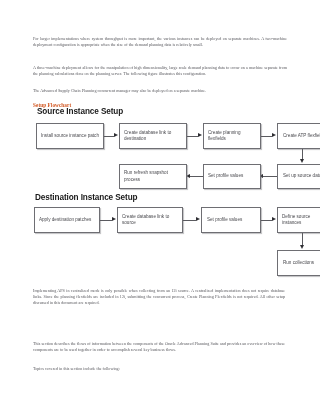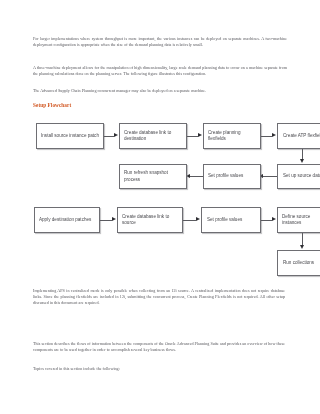--- a/index.html
+++ b/index.html
@@ -134,20 +134,21 @@
 <div class="page">
 
   <div class="para p1">For larger implementations where system throughput is more important, the various instances can be deployed on separate machines. A two-machine deployment configuration is appropriate when the size of the demand planning data is relatively small.</div>
   <div class="para p2">A three-machine deployment allows for the manipulation of high dimensionality, large scale demand planning data to occur on a machine separate from the planning calculations done on the planning server. The following figure illustrates this configuration.</div>
   <div class="para p3">The Advanced Supply Chain Planning concurrent manager may also be deployed on a separate machine.</div>
 
   <div class="setup-label">Setup Flowchart</div>
 
   <div class="chart-area">
 
+    <div class="chart-title src">Source Instance Setup</div>
 
     <div class="node" style="left:5px; top:16px; width:68px; height:26px;">
       <span>Install source instance patch</span>
     </div>
 
     <div class="hline" style="left:73px; top:28.6px; width:10px;"></div>
     <div class="arr-r" style="left:83px; top:26.4px;"></div>
 
     <div class="node" style="left:88px; top:16px; width:68px; height:26px;">
       <span>Create database link to destination</span>
@@ -181,20 +182,21 @@
       <span>Set profile values</span>
     </div>
 
     <div class="hline" style="left:158px; top:69.2px; width:14px;"></div>
     <div class="arr-l" style="left:155px; top:67px;"></div>
 
     <div class="node" style="left:88px; top:57px; width:68px; height:25px;">
       <span>Run refresh snapshot process</span>
     </div>
 
+    <div class="chart-title dst">Destination Instance Setup</div>
 
     <div class="node" style="left:3px; top:100px; width:66px; height:26px;">
       <span>Apply destination patches</span>
     </div>
 
     <div class="hline" style="left:69px; top:112.6px; width:12px;"></div>
     <div class="arr-r" style="left:81px; top:110.4px;"></div>
 
     <div class="node" style="left:86px; top:100px; width:66px; height:26px;">
       <span>Create database link to source</span>

